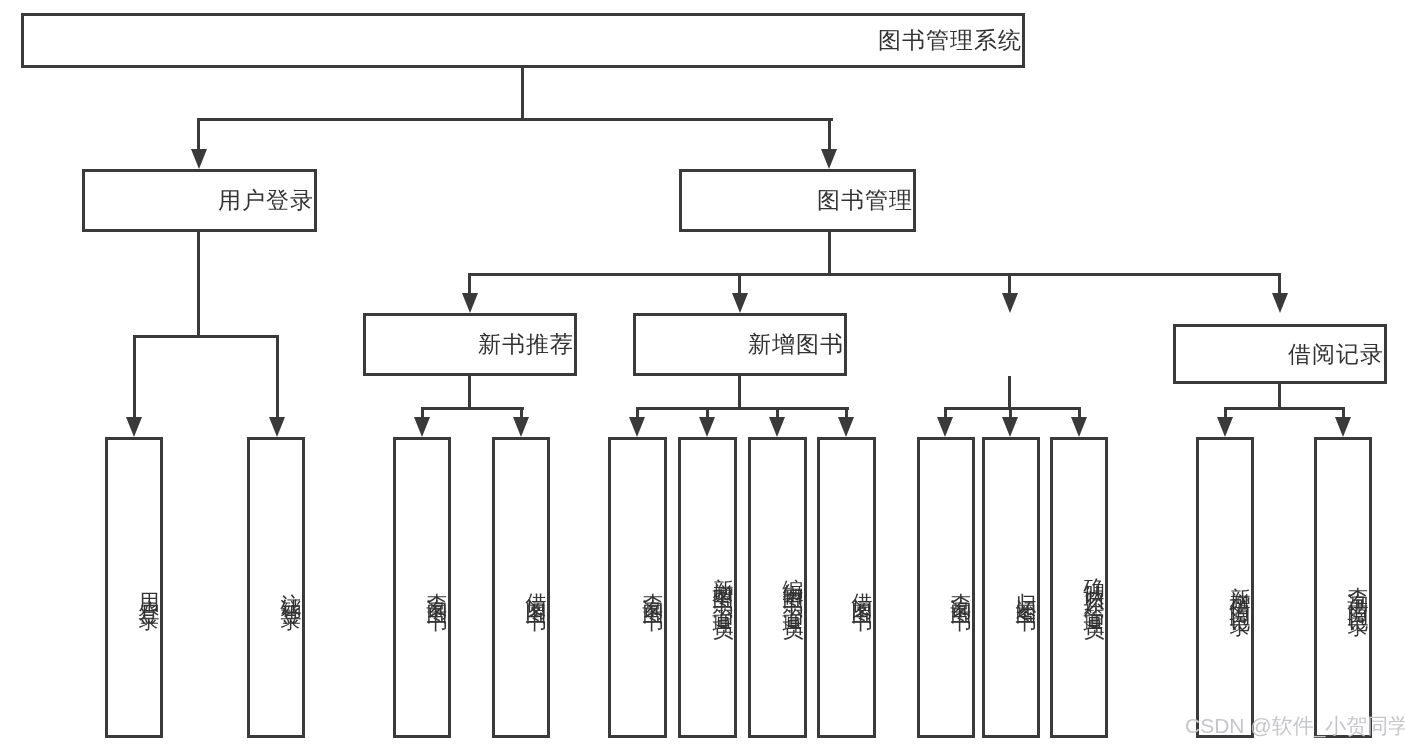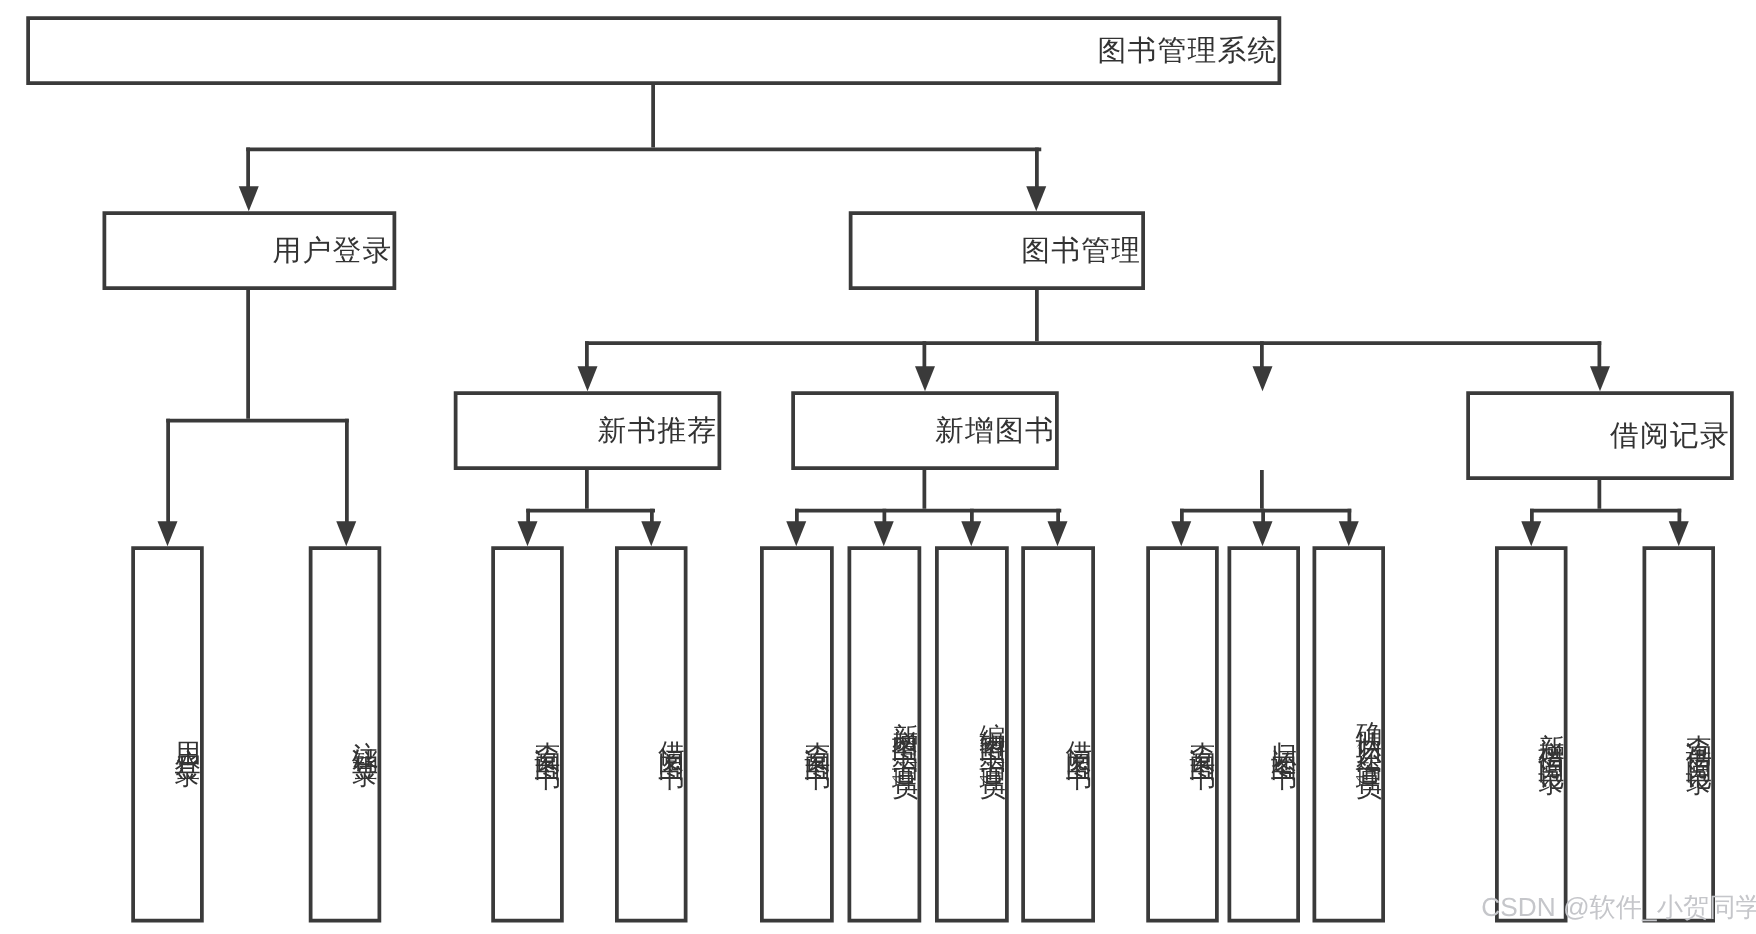--- a/index.html
+++ b/index.html
@@ -85,21 +85,21 @@
   <div class="ar" style="left:732px;top:293px;"></div>
   <div class="ar" style="left:1002px;top:293px;"></div>
   <div class="ar" style="left:1272px;top:293px;"></div>
 
   <div class="node h" style="left:363px;top:313px;width:214px;height:63px;">
     <span>新书推荐</span>
   </div>
   <div class="node h" style="left:633px;top:313px;width:214px;height:63px;">
     <span>新增图书</span>
   </div>
-  <div class="node h" style="left:1173px;top:313px;width:214px;height:71px;">
+  <div class="node h" style="left:1173px;top:324px;width:214px;height:60px;">
     <span>借阅记录</span>
   </div>
 
   <div class="ln" style="left:468px;top:376px;width:3px;height:31px;"></div>
   <div class="ln" style="left:421px;top:407px;width:103px;height:3px;"></div>
   <div class="ln" style="left:421px;top:407px;width:3px;height:14px;"></div>
   <div class="ln" style="left:520px;top:407px;width:3px;height:14px;"></div>
   <div class="ar" style="left:414px;top:417px;"></div>
   <div class="ar" style="left:513px;top:417px;"></div>
 

